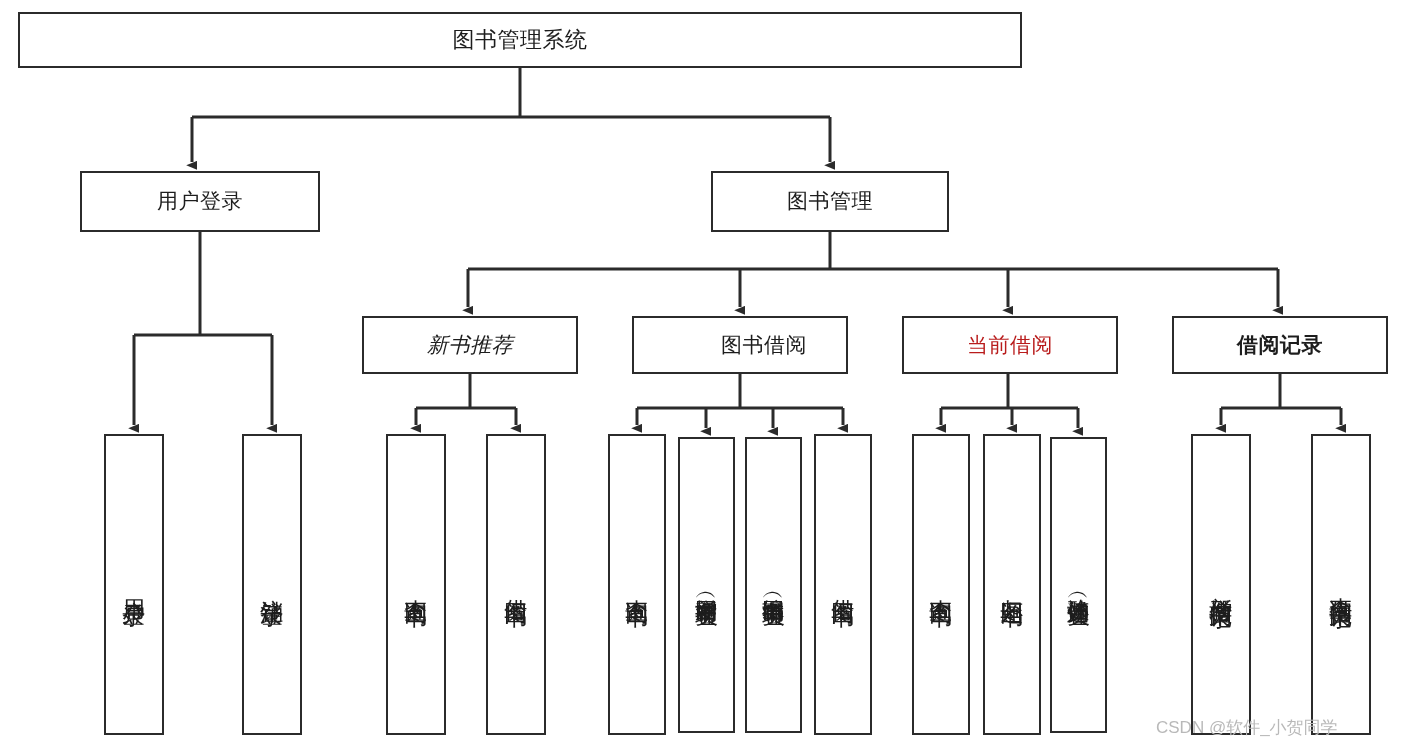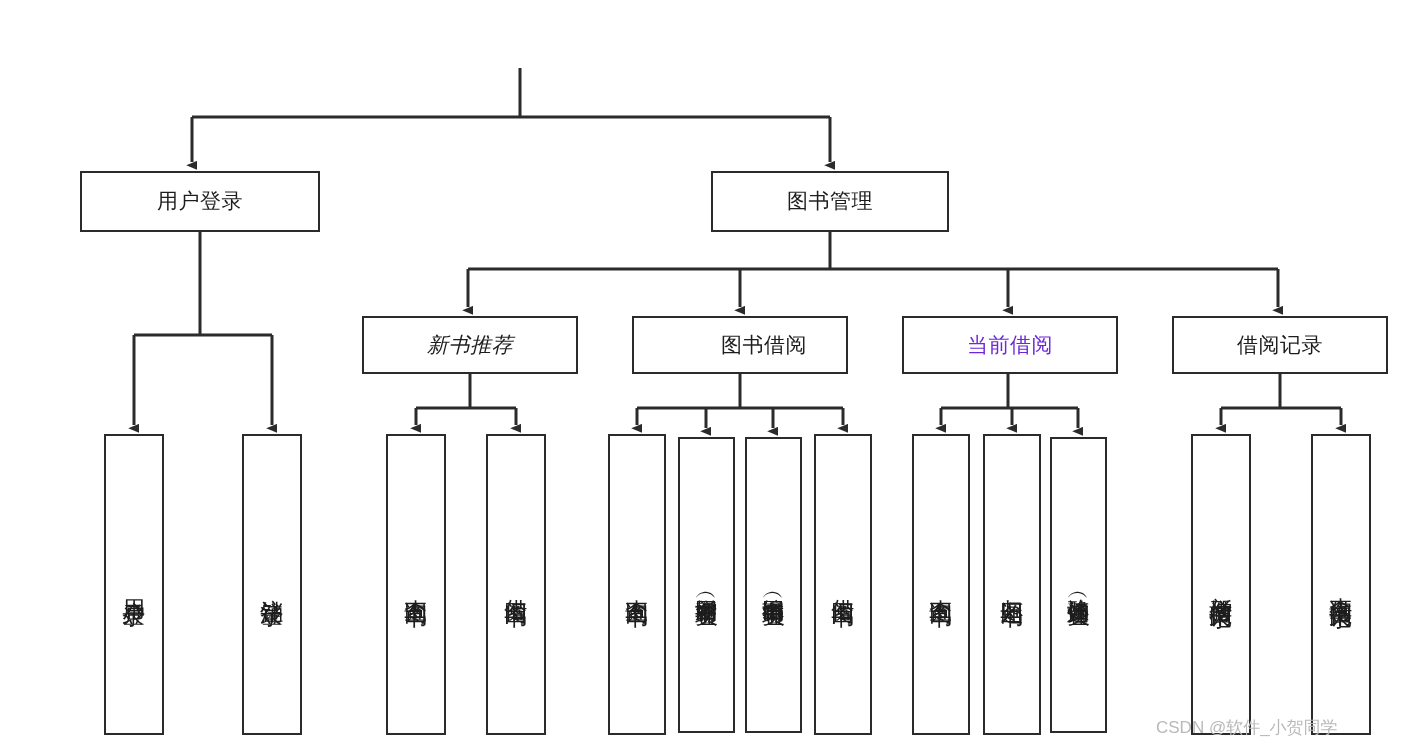--- a/index.html
+++ b/index.html
@@ -121,38 +121,41 @@
       <path d="M1012,408 L1012,425" marker-end="url(#arrow)"></path>
       <path d="M1078,408 L1078,428" marker-end="url(#arrow)"></path>
 
       <path d="M1280,374 L1280,408"></path>
       <path d="M1221,408 L1341,408"></path>
       <path d="M1221,408 L1221,425" marker-end="url(#arrow)"></path>
       <path d="M1341,408 L1341,425" marker-end="url(#arrow)"></path>
     </g>
   </svg>
 
+  <div class="node horiz root" style="left: 18px; top: 12px; width: 1004px; height: 56px; border-color: rgb(43, 43, 43); background: rgb(255, 255, 255);">
+    <span class="label" style="color: rgb(29, 29, 29);">图书管理系统</span>
+  </div>
 
   <div class="node horiz" style="left: 80px; top: 171px; width: 240px; height: 61px; border-color: rgb(43, 43, 43); background: rgb(255, 255, 255);">
     <span class="label" style="color: rgb(29, 29, 29);">用户登录</span>
   </div>
   <div class="node horiz" style="left: 711px; top: 171px; width: 238px; height: 61px; border-color: rgb(43, 43, 43); background: rgb(255, 255, 255);">
     <span class="label" style="color: rgb(29, 29, 29);">图书管理</span>
   </div>
 
   <div class="node horiz" style="left: 362px; top: 316px; width: 216px; height: 58px; border-color: rgb(43, 43, 43); background: rgb(255, 255, 255); font-style: italic;">
     <span class="label" style="color: rgb(29, 29, 29);">新书推荐</span>
   </div>
   <div class="node horiz" style="left: 632px; top: 316px; width: 216px; height: 58px; border-color: rgb(43, 43, 43); background: rgb(255, 255, 255); padding-left: 48px;">
     <span class="label" style="color: rgb(29, 29, 29);">图书借阅</span>
   </div>
   <div class="node horiz" style="left: 902px; top: 316px; width: 216px; height: 58px; border-color: rgb(43, 43, 43); background: rgb(255, 255, 255);">
-    <span class="label" style="color: #6d28d9;">当前借阅</span>
+    <span class="label" style="color: #b91c1c;">当前借阅</span>
   </div>
-  <div class="node horiz" style="left: 1172px; top: 316px; width: 216px; height: 58px; border-color: rgb(43, 43, 43); background: rgb(255, 255, 255);">
+  <div class="node horiz" style="left: 1172px; top: 316px; width: 216px; height: 58px; border-color: rgb(43, 43, 43); background: rgb(255, 255, 255); font-weight: bold;">
     <span class="label" style="color: rgb(29, 29, 29);">借阅记录</span>
   </div>
 
   <div class="node vert" style="left: 104px; top: 434px; width: 60px; height: 301px; border-color: rgb(43, 43, 43); background: rgb(255, 255, 255);">
     <span class="label" style="color: rgb(29, 29, 29);">用户登录</span>
   </div>
   <div class="node vert" style="left: 242px; top: 434px; width: 60px; height: 301px; border-color: rgb(43, 43, 43); background: rgb(255, 255, 255);">
     <span class="label" style="color: rgb(29, 29, 29);">注销登录</span>
   </div>
   <div class="node vert" style="left: 386px; top: 434px; width: 60px; height: 301px; border-color: rgb(43, 43, 43); background: rgb(255, 255, 255);">

